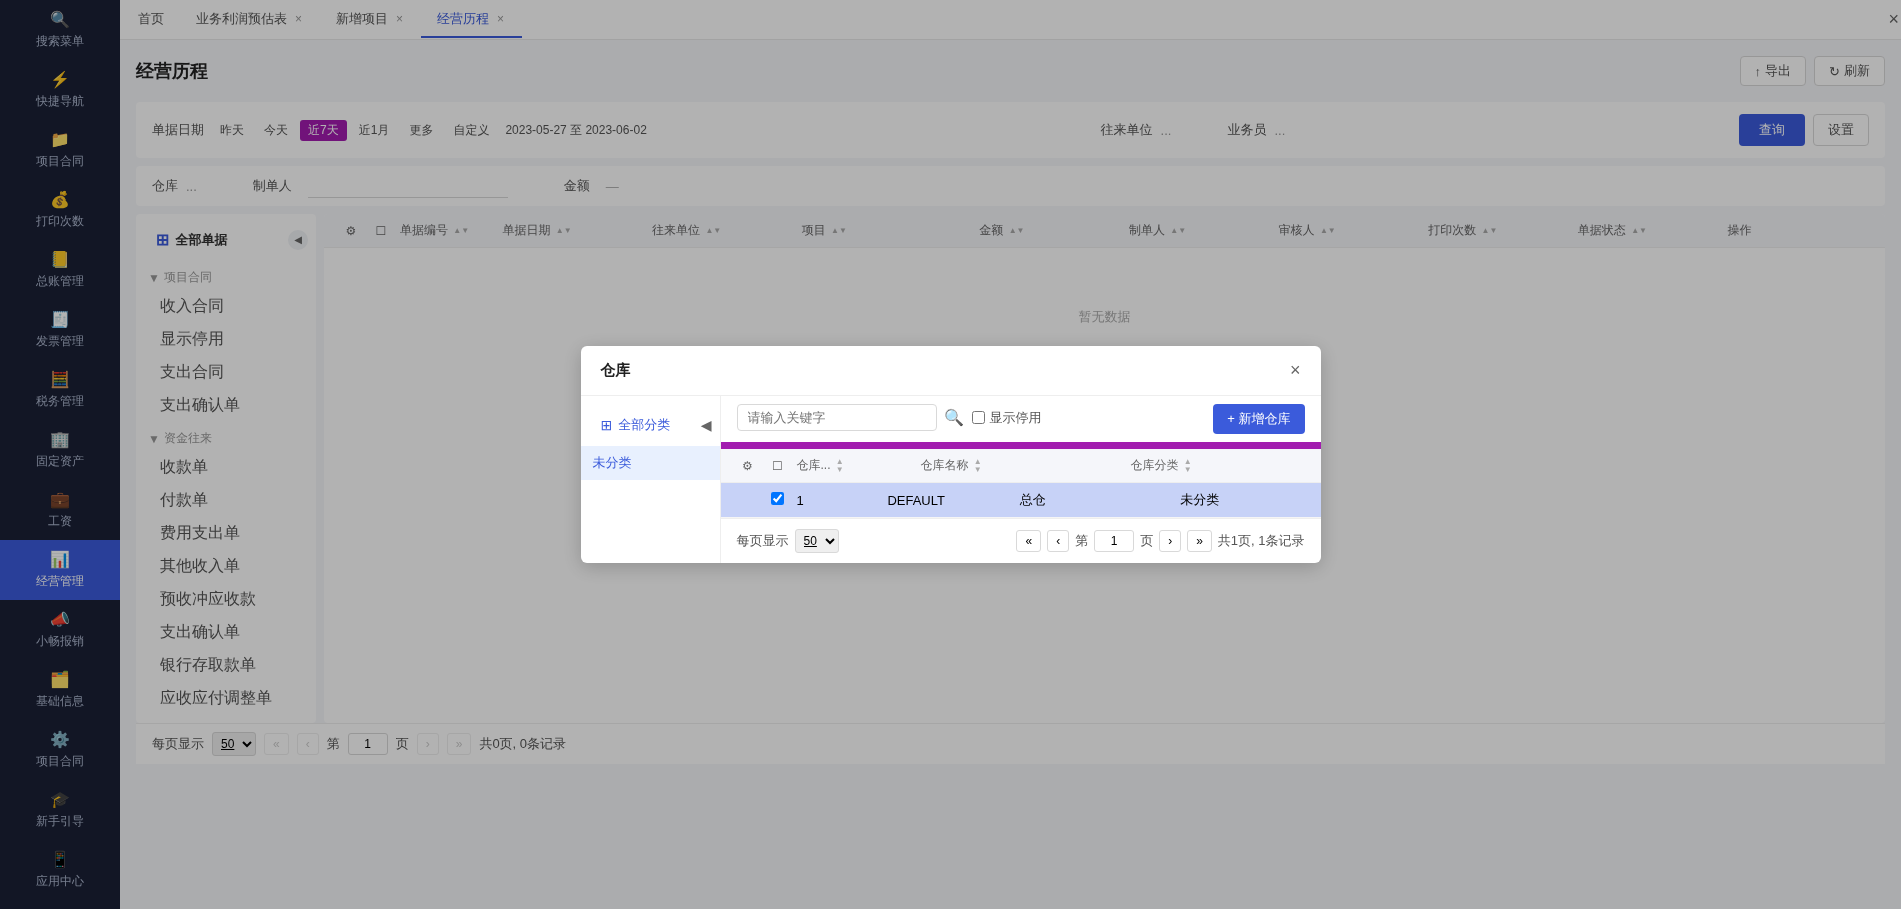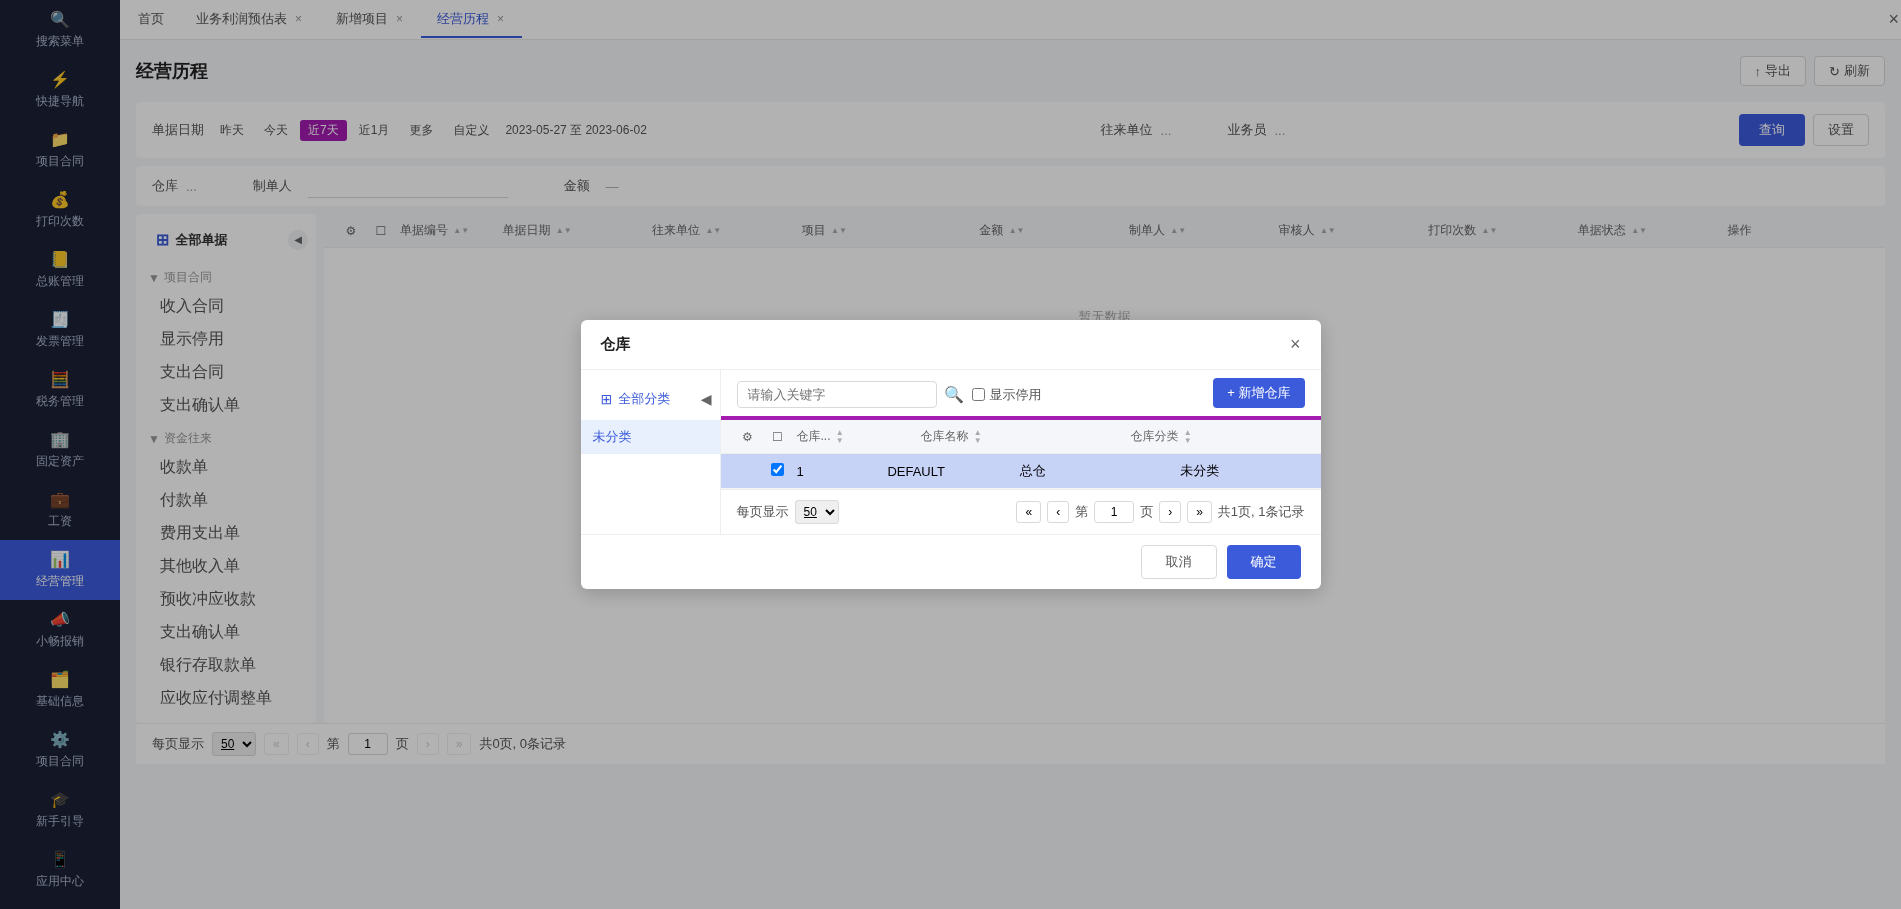--- a/index.html
+++ b/index.html
@@ -74,21 +74,21 @@
 
     
     .modal-left { width: 140px; flex-shrink: 0; border-right: 1px solid #eee; padding: 8px 0; overflow-y: auto; }
     .modal-left-header { display: flex; align-items: center; gap: 6px; padding: 8px 12px; font-size: 13px; color: #3b5bdb; cursor: pointer; font-weight: 500; }
     .modal-left-item { padding: 8px 12px; font-size: 13px; color: #555; cursor: pointer; }
     .modal-left-item.selected { background: #e8f0fe; color: #3b5bdb; }
     .collapse-icon { cursor: pointer; color: #666; font-size: 14px; }
 
     
     .modal-right { flex: 1; display: flex; flex-direction: column; overflow: hidden; }
-    .modal-toolbar { display: flex; align-items: flex-end; justify-content: space-between; padding: 8px 16px; border-bottom: 4px solid #a21caf; }
+    .modal-toolbar { display: flex; align-items: flex-start; justify-content: space-between; padding: 8px 16px; border-bottom: 7px solid #a21caf; }
     .modal-search { display: flex; align-items: center; gap: 8px; }
     .modal-search-input { border: 1px solid #d9d9d9; border-radius: 4px; padding: 5px 10px; font-size: 13px; width: 200px; }
     .modal-search-btn { background: none; border: none; cursor: pointer; font-size: 16px; color: #666; }
     .modal-checkbox { display: flex; align-items: center; gap: 4px; font-size: 13px; color: #555; cursor: pointer; }
     .btn-add-warehouse { background: #3b5bdb; color: #fff; border: none; padding: 6px 14px; border-radius: 4px; cursor: pointer; font-size: 13px; display: flex; align-items: center; gap: 4px; }
 
     
     .modal-table { flex: 1; overflow-y: auto; }
     .modal-table-header { display: flex; align-items: center; background: #f5f6fa; border-bottom: 1px solid #eee; padding: 8px 12px; font-size: 12px; color: #666; }
     .modal-table-col { padding: 0 4px; }
@@ -416,18 +416,14 @@
             <input class="page-input" value="1" style="">
             <span>页</span>
             <button class="pagination-btn">›</button>
             <button class="pagination-btn">»</button>
             <span>共1页, 1条记录</span>
           </div>
         </div>
       </div>
     </div>
 
-    <div class="modal-actions">
-      <button class="btn-cancel">取消</button>
-      <button class="btn-confirm">确定</button>
-    </div>
   </div>
 </div>
 
 </body></html>

